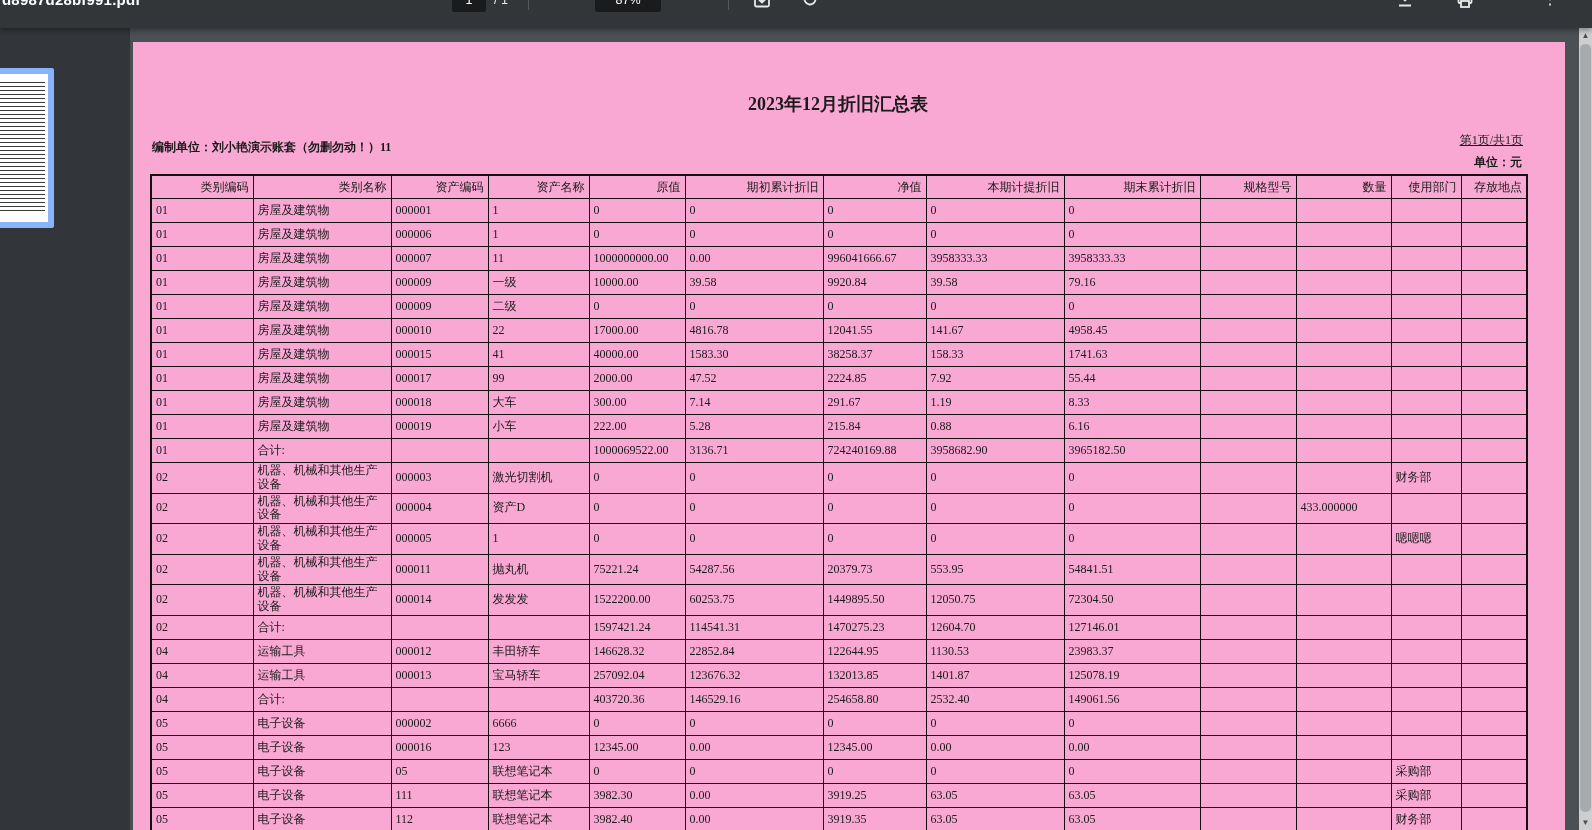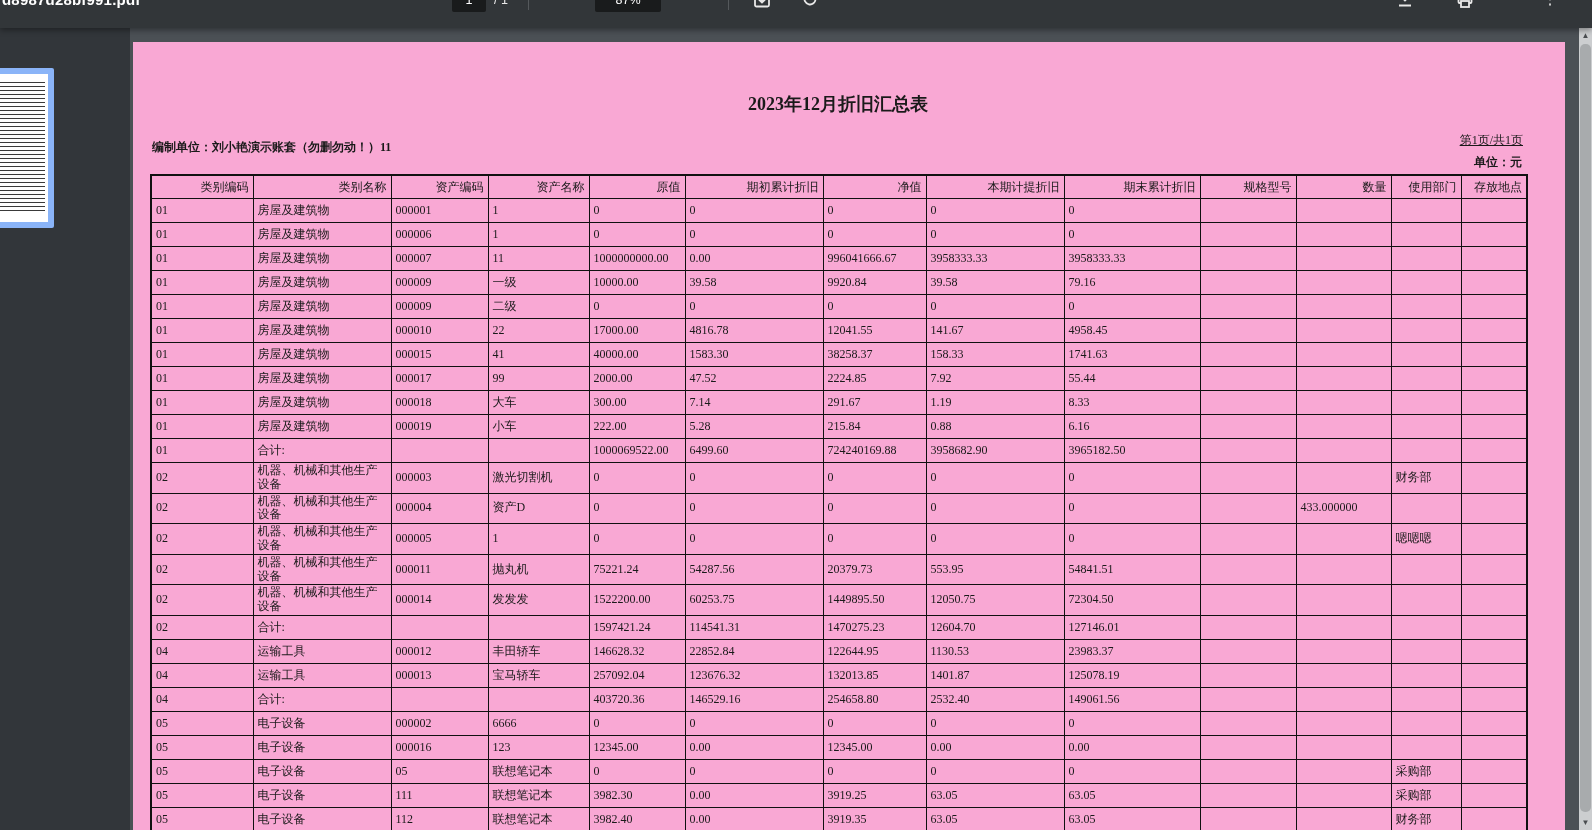--- a/index.html
+++ b/index.html
@@ -336,21 +336,21 @@
           <td></td>
           <td></td>
           <td></td>
         </tr>
         <tr>
           <td>01</td>
           <td>合计:</td>
           <td></td>
           <td></td>
           <td>1000069522.00</td>
-          <td>6499.60</td>
+          <td>3136.71</td>
           <td>724240169.88</td>
           <td>3958682.90</td>
           <td>3965182.50</td>
           <td></td>
           <td></td>
           <td></td>
           <td></td>
         </tr>
         <tr>
           <td>02</td>

